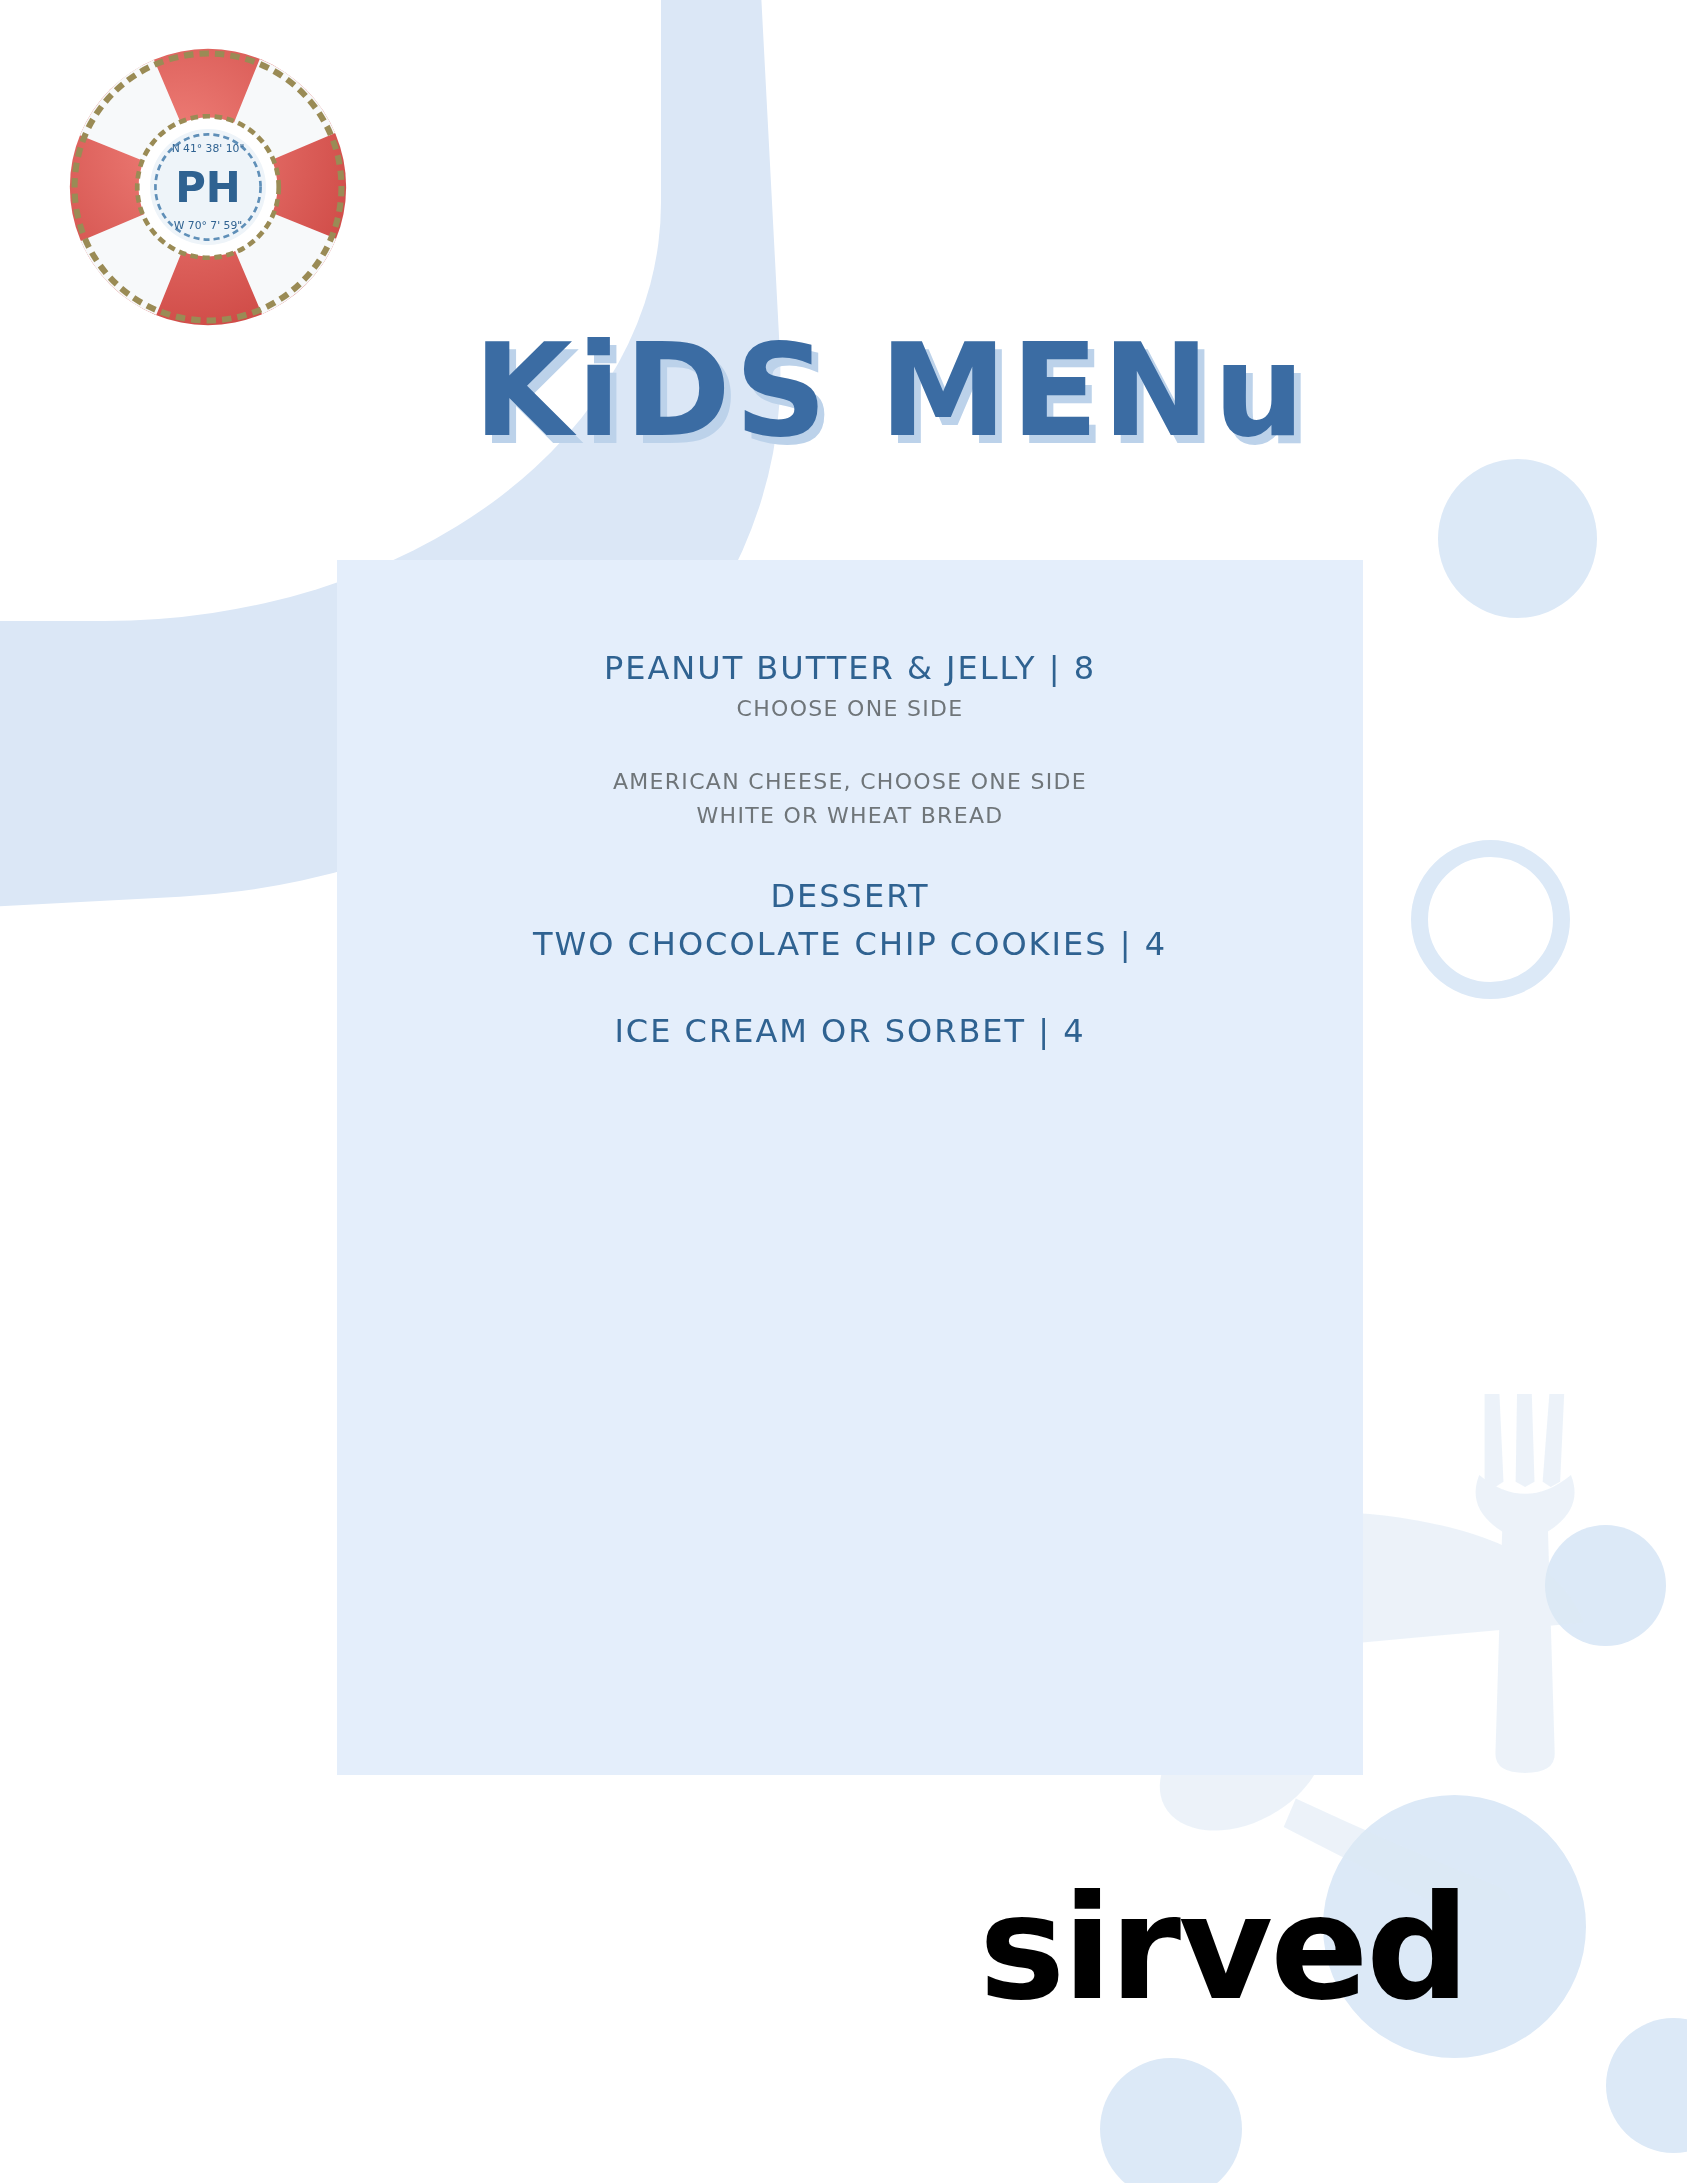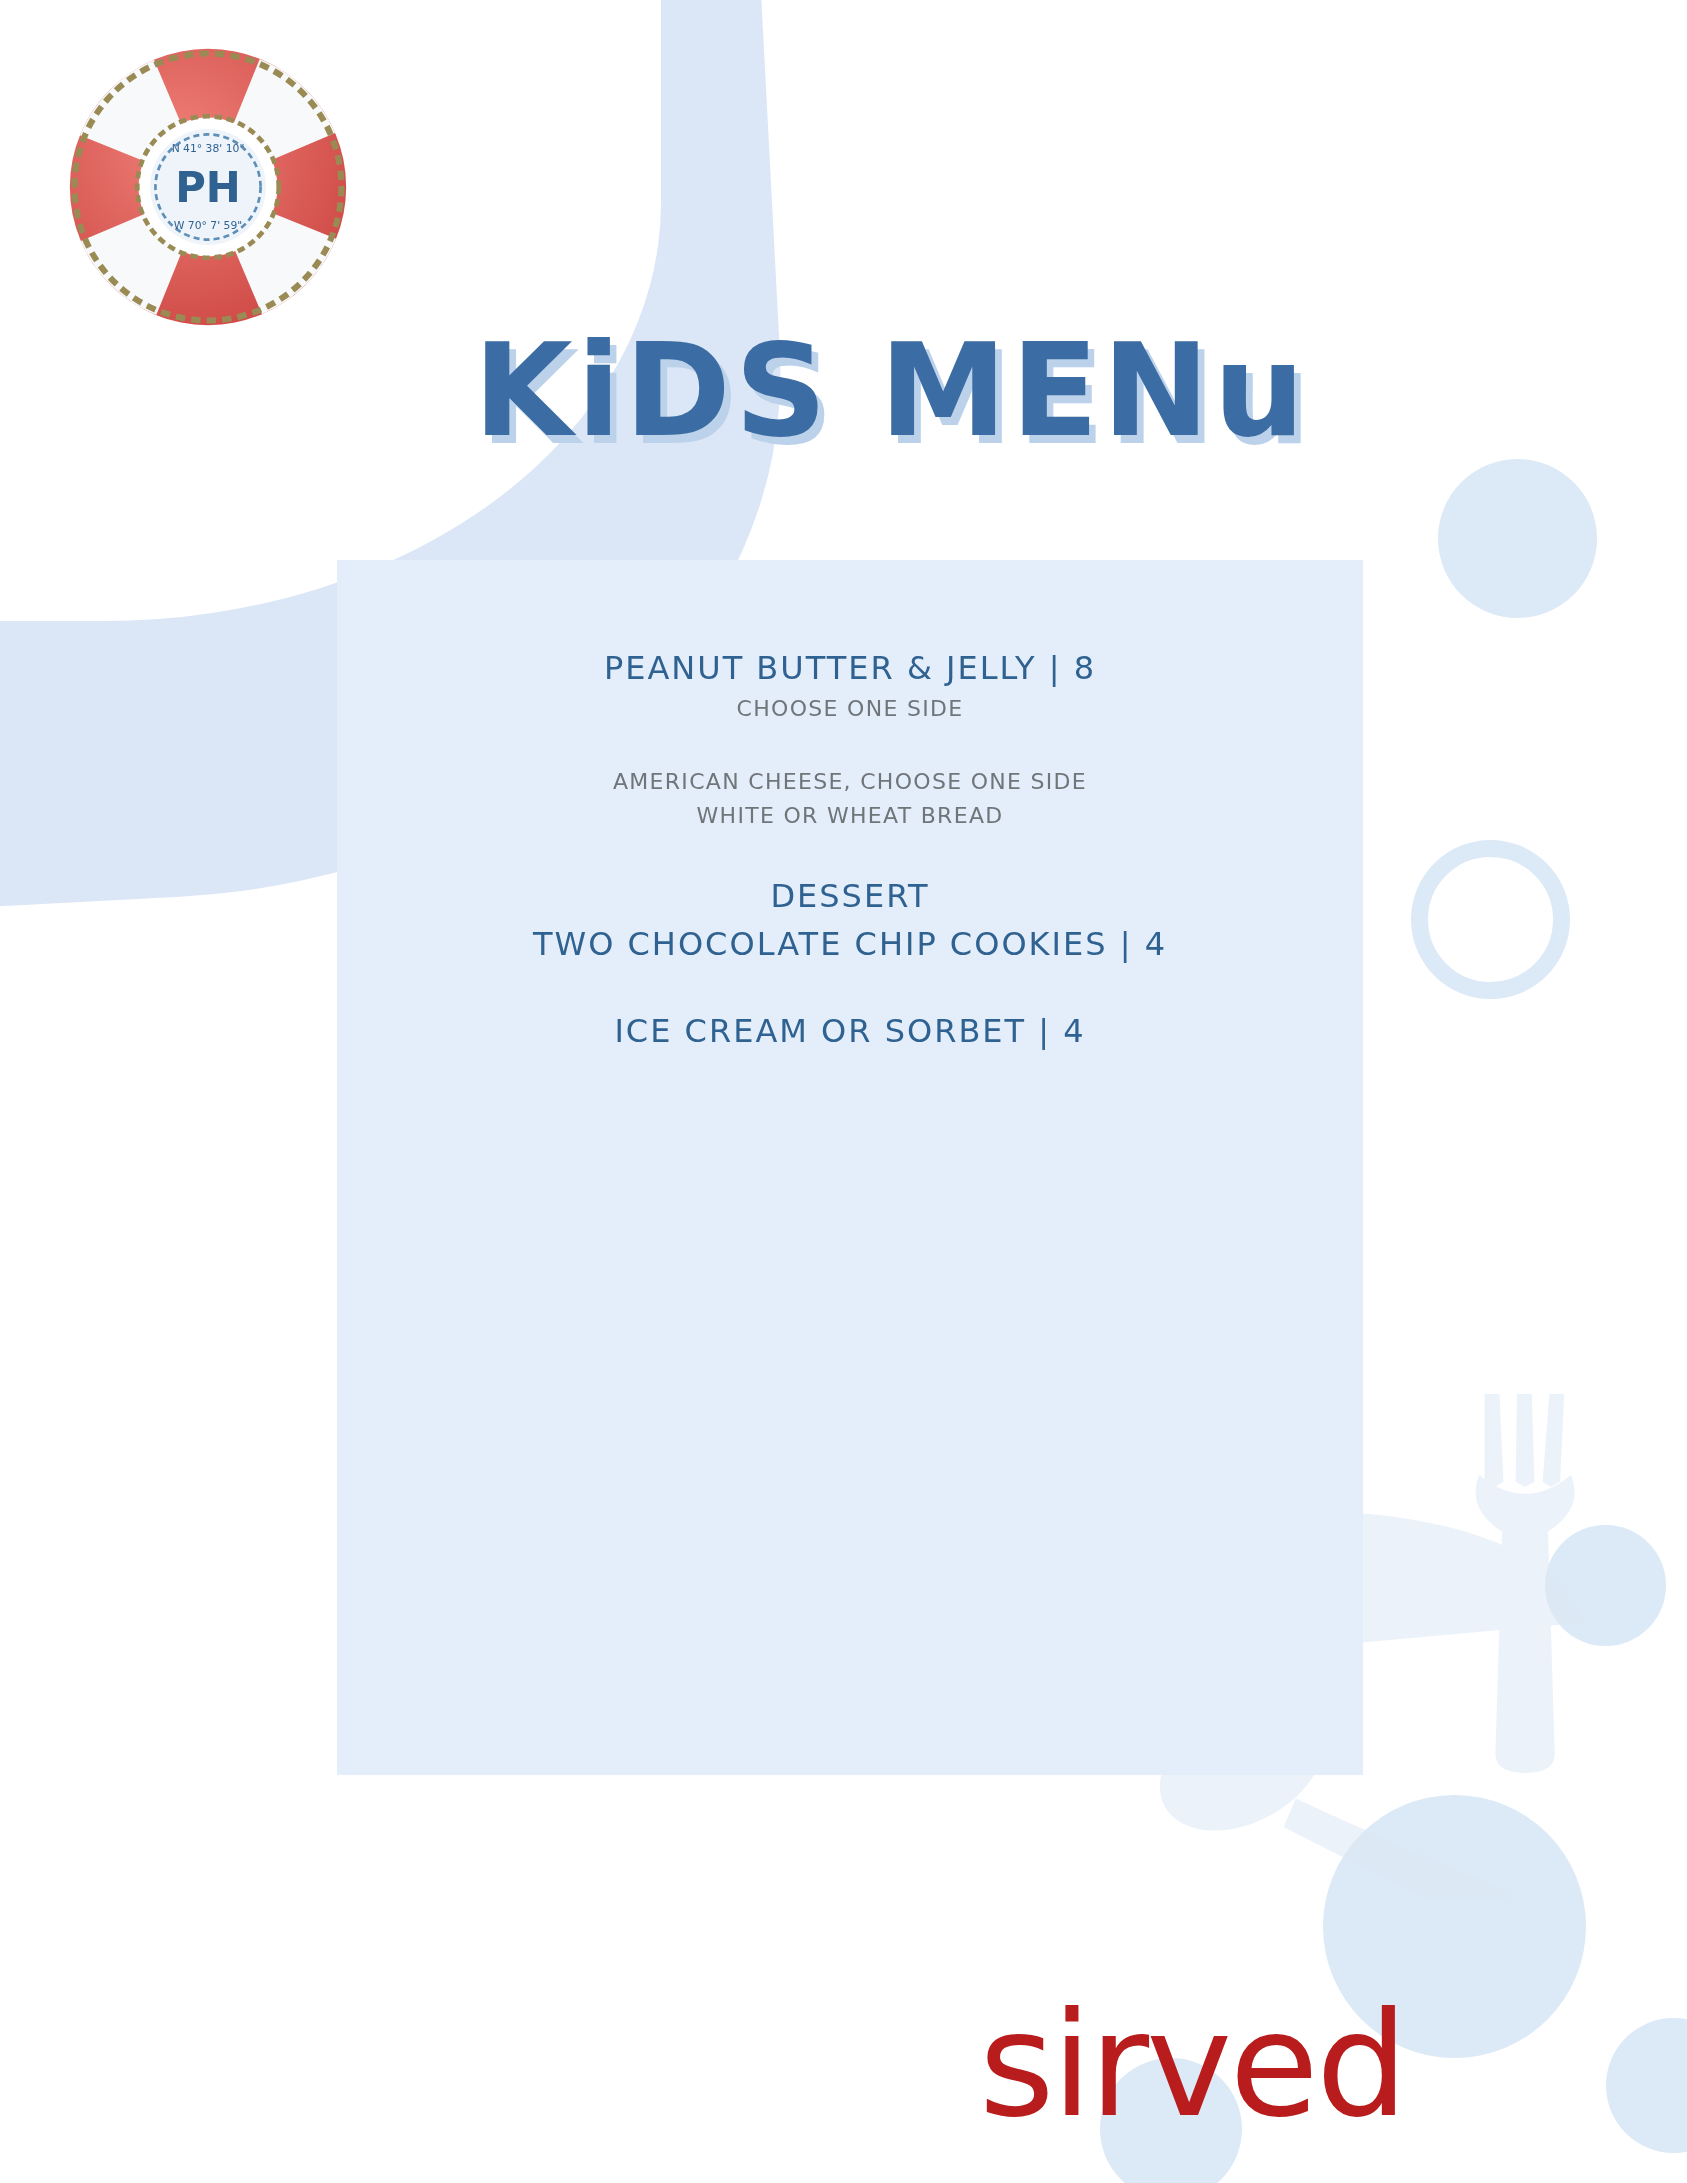--- a/index.html
+++ b/index.html
@@ -122,25 +122,25 @@
     bottom: 283px;
     width: 526px;
     height: 513px;
     opacity: 0.55;
   }
 
   
   .sirved {
     position: absolute;
     left: 979px;
-    top: 1992px;
+    top: 1875px;
     font-size: 145px;
-    font-weight: normal;
+    font-weight: bold;
     letter-spacing: -2.7px;
-    color: #b91c1c;
+    color: #000000;
     font-family: "DejaVu Sans", sans-serif;
     line-height: 1;
   }
 </style>
 </head>
 <body>
 
 <div class="bg-wave"></div>
 <div class="bg-wave-inner"></div>
 

